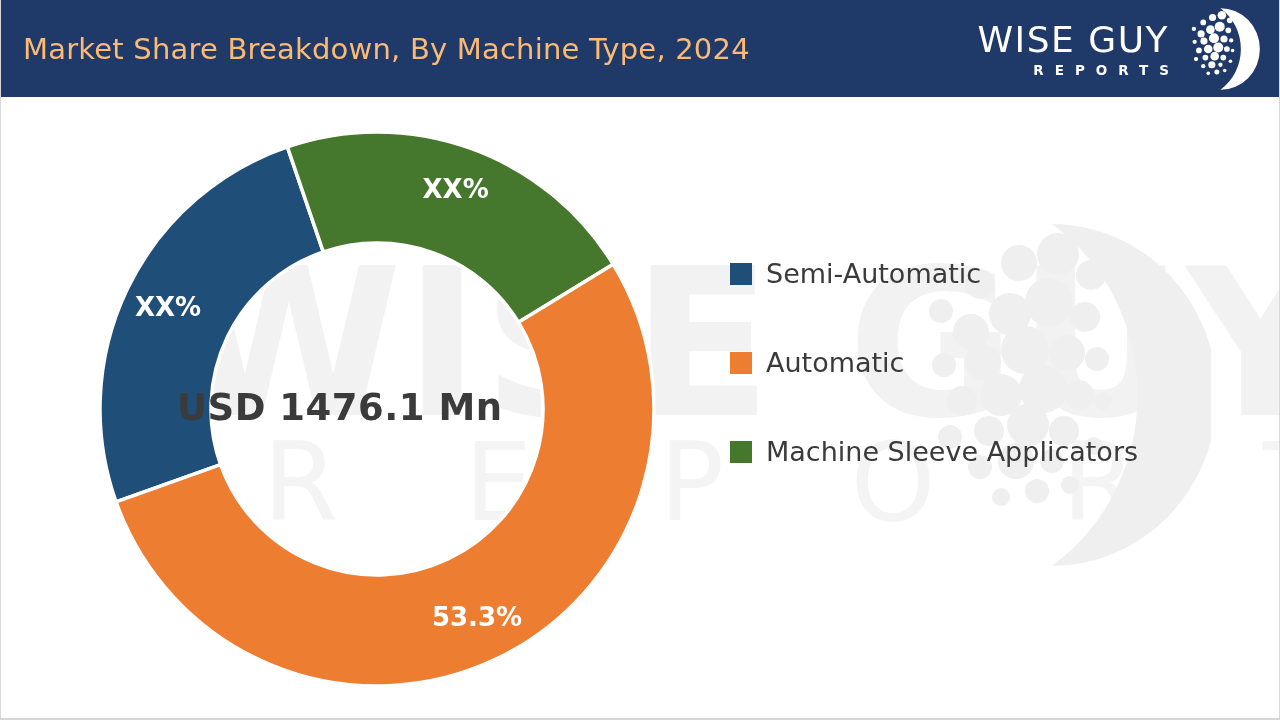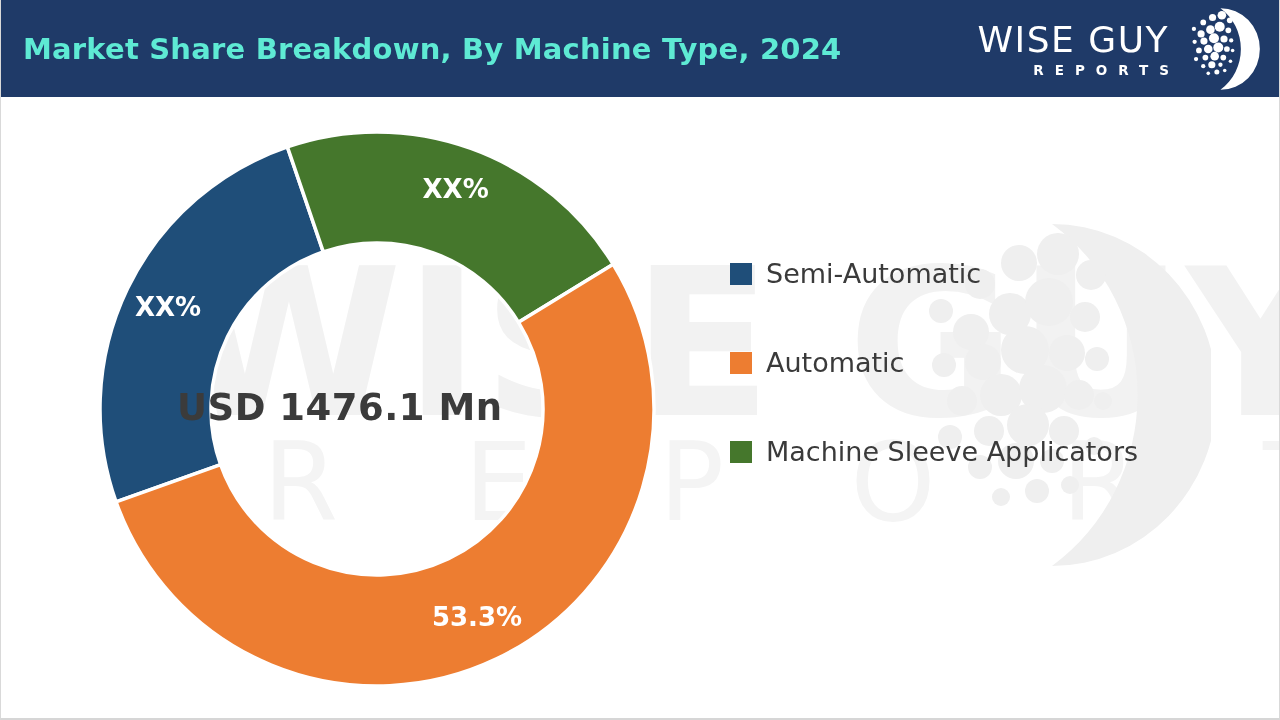--- a/index.html
+++ b/index.html
@@ -14,21 +14,21 @@
   }
 
   
   .header {
     position: absolute; left: 0; top: 0; width: 1280px; height: 97px;
     background: #1f3a68; display: flex; align-items: center;
   }
   .header-title {
     position: absolute; left: 22px; top: 0; height: 97px;
     display: flex; align-items: center;
-    color: #5eead4; font-size: 29px; font-weight: bold; letter-spacing: 0.2px;
+    color: #fdba74; font-size: 29px; font-weight: normal; letter-spacing: 0.2px;
   }
   .logo {
     position: absolute; right: 14px; top: 6px; height: 86px;
     display: flex; align-items: center; gap: 2px;
   }
   .logo-text { text-align: right; color: #ffffff; }
   .logo-line1 { font-size: 36px; font-weight: 400; letter-spacing: 1.5px; line-height: 38px; }
   .logo-line2 { font-size: 13.5px; font-weight: 700; letter-spacing: 11px; margin-top: 3px; margin-right: -11px; }
   .logo-face { width: 96px; height: 86px; }
 

